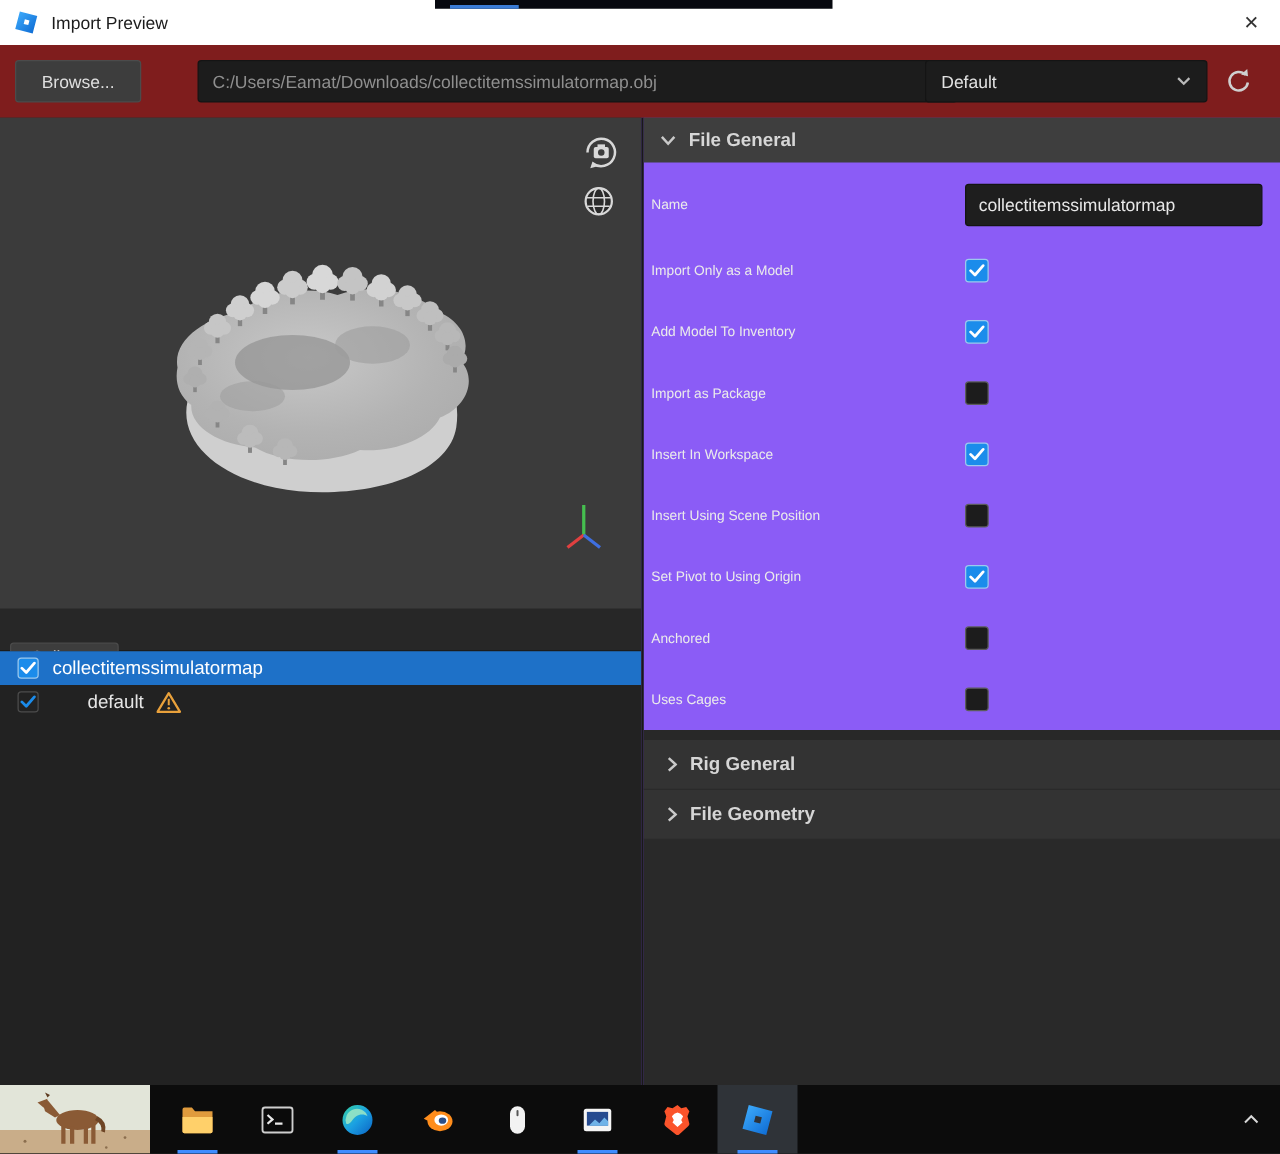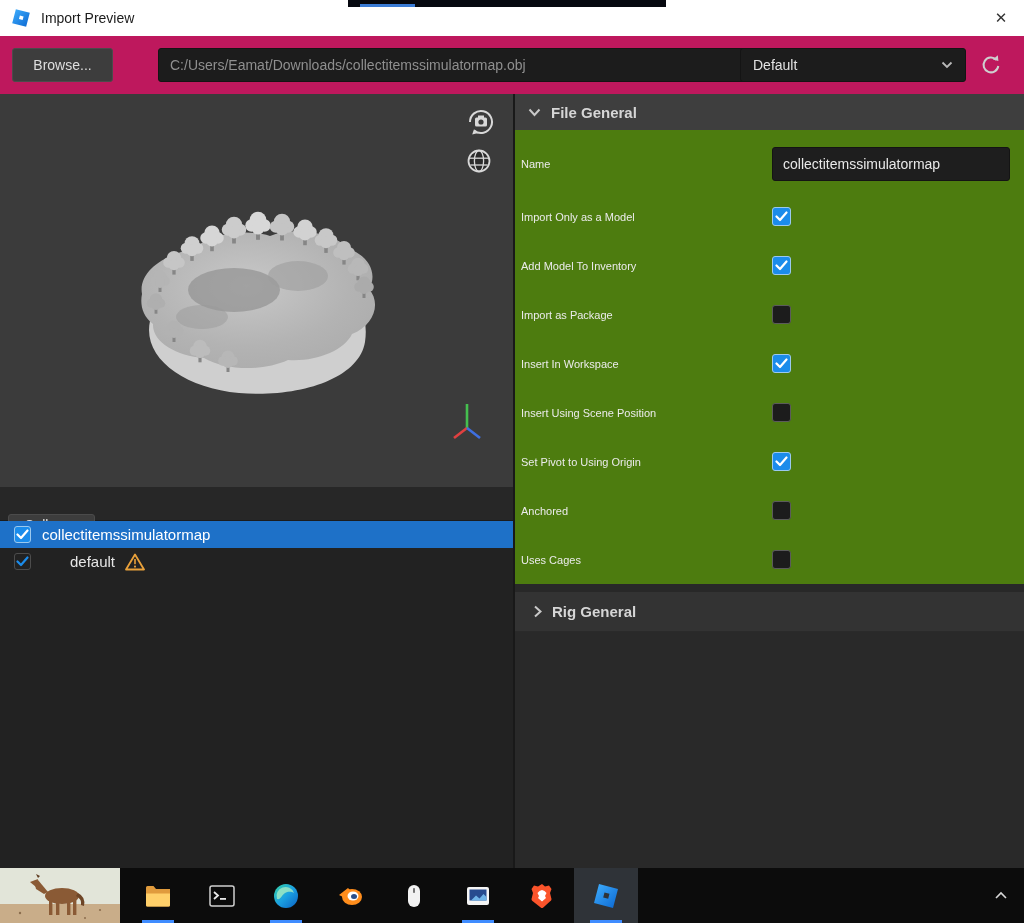--- a/index.html
+++ b/index.html
@@ -8,21 +8,21 @@
 
   
   .titlebar { position:absolute; left:0; top:0; width:1024px; height:36px; background:#ffffff; display:flex; align-items:center; padding-left:10px; z-index:2; }
   .app-icon { width:22px; height:22px; margin-right:9px; display:flex; }
   .window-title { font-size:14px; color:#1b1b1b; }
   .close-btn { position:absolute; right:0; top:0; width:46px; height:36px; display:flex; align-items:center; justify-content:center; font-size:15px; color:#333; cursor:default; }
   .behind-strip { position:absolute; left:348px; top:0; width:318px; height:7px; background:#06080f; z-index:3; }
   .behind-strip .accent { position:absolute; left:12px; bottom:0; width:55px; height:3px; background:#3a7bd5; }
 
   
-  .toolbar { position:absolute; left:0; top:36px; width:1024px; height:58px; background:#be185d; z-index:1; }
+  .toolbar { position:absolute; left:0; top:36px; width:1024px; height:58px; background:#7f1d1d; z-index:1; }
   .btn { background:#3d3d3d; border:1px solid #4b4b4b; border-radius:3px; color:#dfdfdf; font-size:14px; display:flex; align-items:center; justify-content:center; }
   .browse-btn { position:absolute; left:12px; top:12px; width:101px; height:34px; }
   .path-input { position:absolute; left:122px; top:12px; width:608px; height:34px; background:#1c1c1c; border:1px solid #141414; border-radius:3px; color:#8f8f8f; font-size:14px; padding:0 11px; font-family:inherit; outline:none;margin-left:36px; }
   .dropdown { position:absolute; left:740px; top:12px; width:226px; height:34px; background:#1c1c1c; border:1px solid #141414; border-radius:3px; color:#e2e2e2; font-size:14px; display:flex; align-items:center; padding:0 12px; }
   .dropdown .chev { margin-left:auto; display:flex; }
   .refresh { position:absolute; left:978px; top:16px; width:26px; height:26px; display:flex; }
 
   
   .viewport { position:absolute; left:0; top:94px; width:513px; height:393px; background:#3b3b3b; overflow:hidden; }
   .model { position:absolute; left:112px; top:92px; }
@@ -39,21 +39,21 @@
   .tree-row.selected { background:#1e71c8; color:#ffffff; }
   .tree-label { white-space:nowrap; }
   .warn { margin-left:10px; display:flex; }
 
   
   .checkbox { width:19px; height:19px; border-radius:3px; background:#1c1c1c; border:1px solid #5b5b5b; display:flex; align-items:center; justify-content:center; flex:0 0 auto; }
   .checkbox.checked { background:#1b8ceb; border-color:#9cc9ee; }
   .checkbox.check-only { background:transparent; border-color:#4c4c4c; }
 
   
-  .right { position:absolute; left:513px; top:94px; width:511px; height:774px; background:#4d7c0f; border-left:2px solid #191919; display:flex; flex-direction:column; }
+  .right { position:absolute; left:513px; top:94px; width:511px; height:774px; background:#8b5cf6; border-left:2px solid #191919; display:flex; flex-direction:column; }
   .section-header { height:36px; background:#3e3e3e; display:flex; align-items:center; padding-left:13px; gap:10px; flex:0 0 auto; }
   .section-header.collapsed { height:40px; background:#333333; border-bottom:1px solid #2a2a2a; padding-left:18px; }
   .section-title { font-weight:bold; font-size:15px; color:#d6d6d6; }
   .prop-rows { padding-top:5px; flex:0 0 auto; }
   .prop-row { position:relative; height:49px; display:flex; align-items:center; }
   .prop-row.first { height:57px; }
   .prop-label { position:absolute; left:6px; color:#ebebeb; font-size:11px; white-space:nowrap; }
   .prop-control { position:absolute; left:257px; display:flex; }
   .prop-input { width:238px; height:34px; background:#1e1e1e; border:1px solid #141414; border-radius:3px; color:#e8e8e8; font-size:14px; padding:0 10px; font-family:inherit; outline:none; }
   .gap-sep { height:8px; background:#282828; flex:0 0 auto; }
@@ -289,20 +289,28 @@
   <div class="gap-sep"></div>
   <div>
       <div class="section-header collapsed">
         <span style="display: flex;">
           <svg width="9" height="13" viewBox="0 0 9 13">
             <path d="M2 1.5 L7.5 6.5 L2 11.5" fill="none" stroke="#c9c9c9" stroke-width="2"></path>
           </svg>
         </span>
         <span class="section-title">Rig General</span>
       </div>
+      <div class="section-header collapsed">
+        <span style="display: flex;">
+          <svg width="9" height="13" viewBox="0 0 9 13">
+            <path d="M2 1.5 L7.5 6.5 L2 11.5" fill="none" stroke="#c9c9c9" stroke-width="2"></path>
+          </svg>
+        </span>
+        <span class="section-title">File Geometry</span>
+      </div>
     </div>
   <div class="right-filler"></div>
 </div>
 
 <div class="taskbar">
   <div class="horse">
     <svg width="120" height="55" viewBox="0 0 120 55">
       <rect width="120" height="36" fill="#e2e5d9"></rect>
       <rect y="36" width="120" height="19" fill="#c9ad89"></rect>
       <circle cx="20" cy="45" r="1.2" fill="#8b6e4e"></circle>

